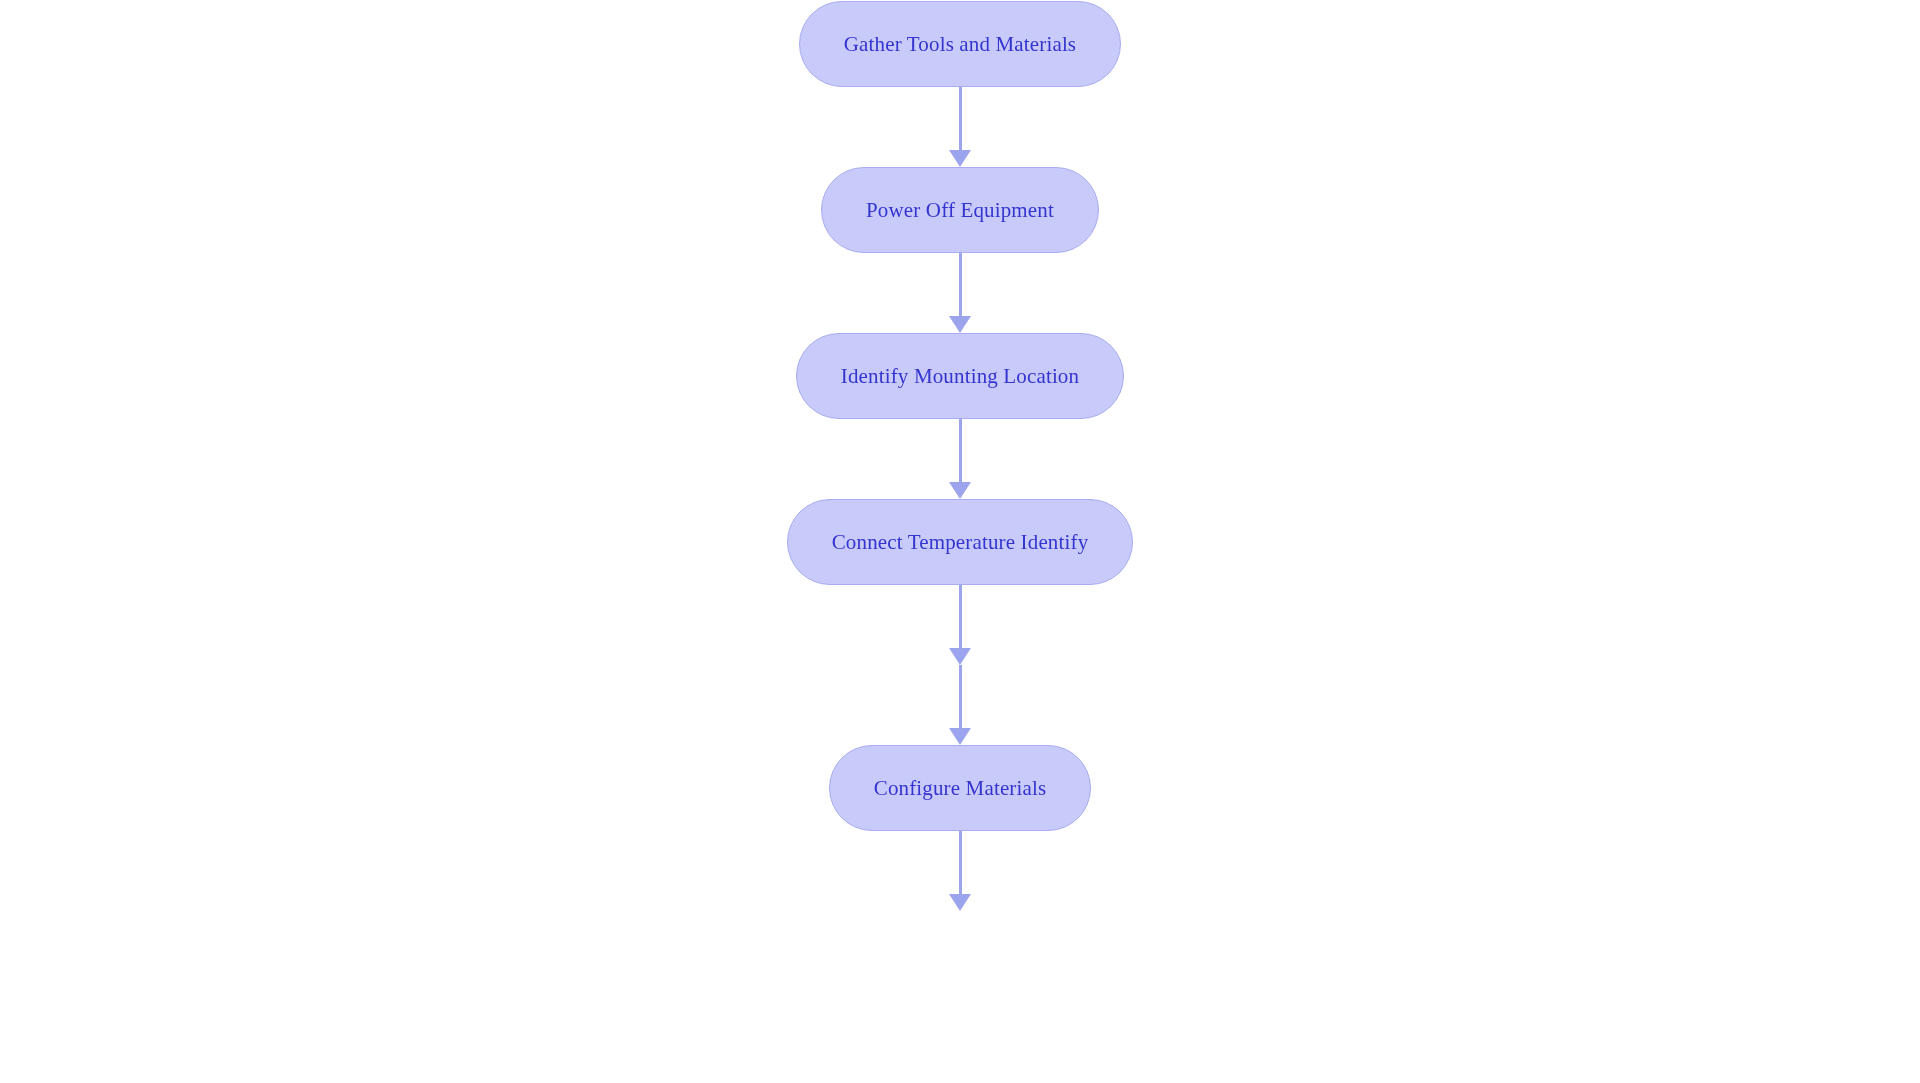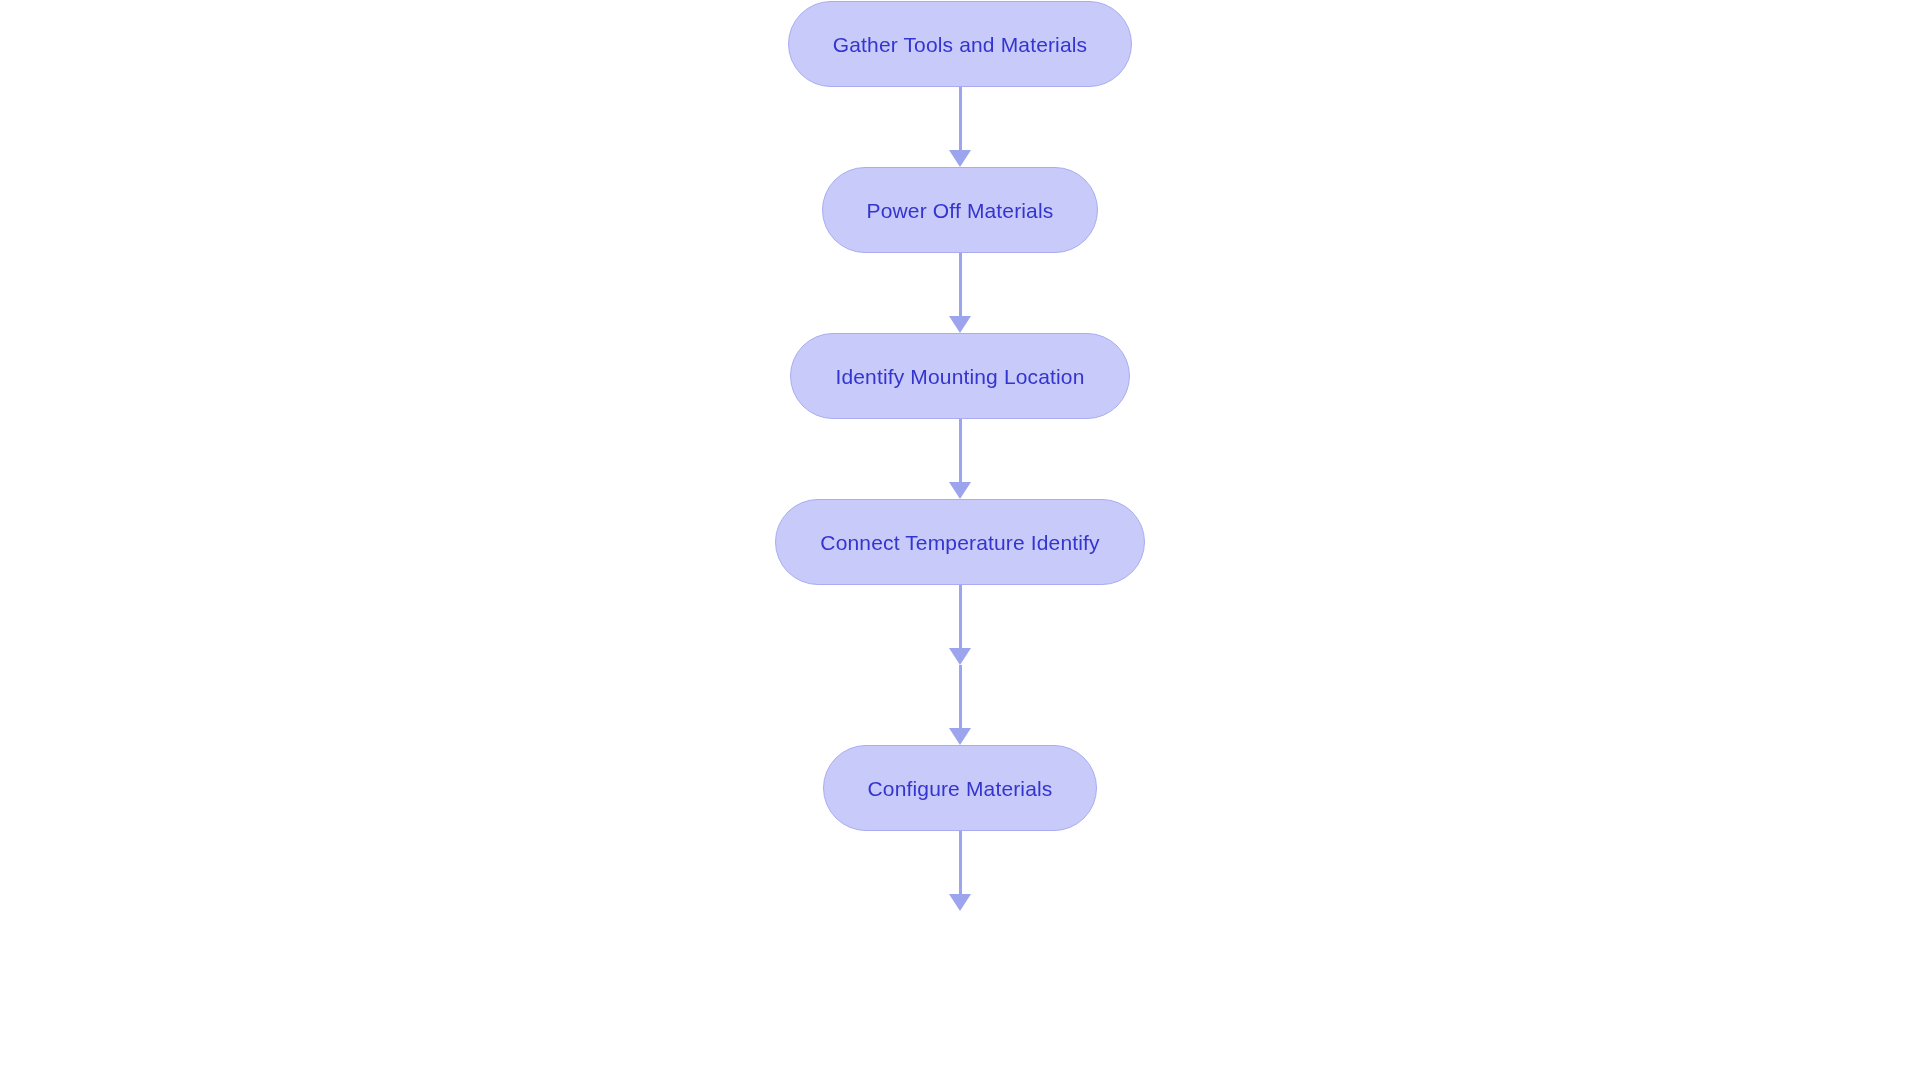--- a/index.html
+++ b/index.html
@@ -46,21 +46,21 @@
     padding: 0 44px;
     white-space: nowrap;
   }
 
   .flow-node-label {
     color: #3434cf;
     font-size: 21px;
     font-weight: 400;
     letter-spacing: 0.15px;
     line-height: 1;
-    font-family: Liberation Sans, sans-serif;
+    font-family: Liberation Serif, serif;
   }
 
   
   .flow-connector {
     position: relative;
     width: 22px;
     height: 80px;
     display: flex;
     flex-direction: column;
     align-items: center;
@@ -90,21 +90,21 @@
     <div class="flow-node">
       <span class="flow-node-label">Gather Tools and Materials</span>
     </div>
 
     <div class="flow-connector">
       <div class="connector-stem"></div>
       <div class="connector-arrowhead"></div>
     </div>
 
     <div class="flow-node">
-      <span class="flow-node-label">Power Off Materials</span>
+      <span class="flow-node-label">Power Off Equipment</span>
     </div>
 
     <div class="flow-connector">
       <div class="connector-stem"></div>
       <div class="connector-arrowhead"></div>
     </div>
 
     <div class="flow-node">
       <span class="flow-node-label">Identify Mounting Location</span>
     </div>

